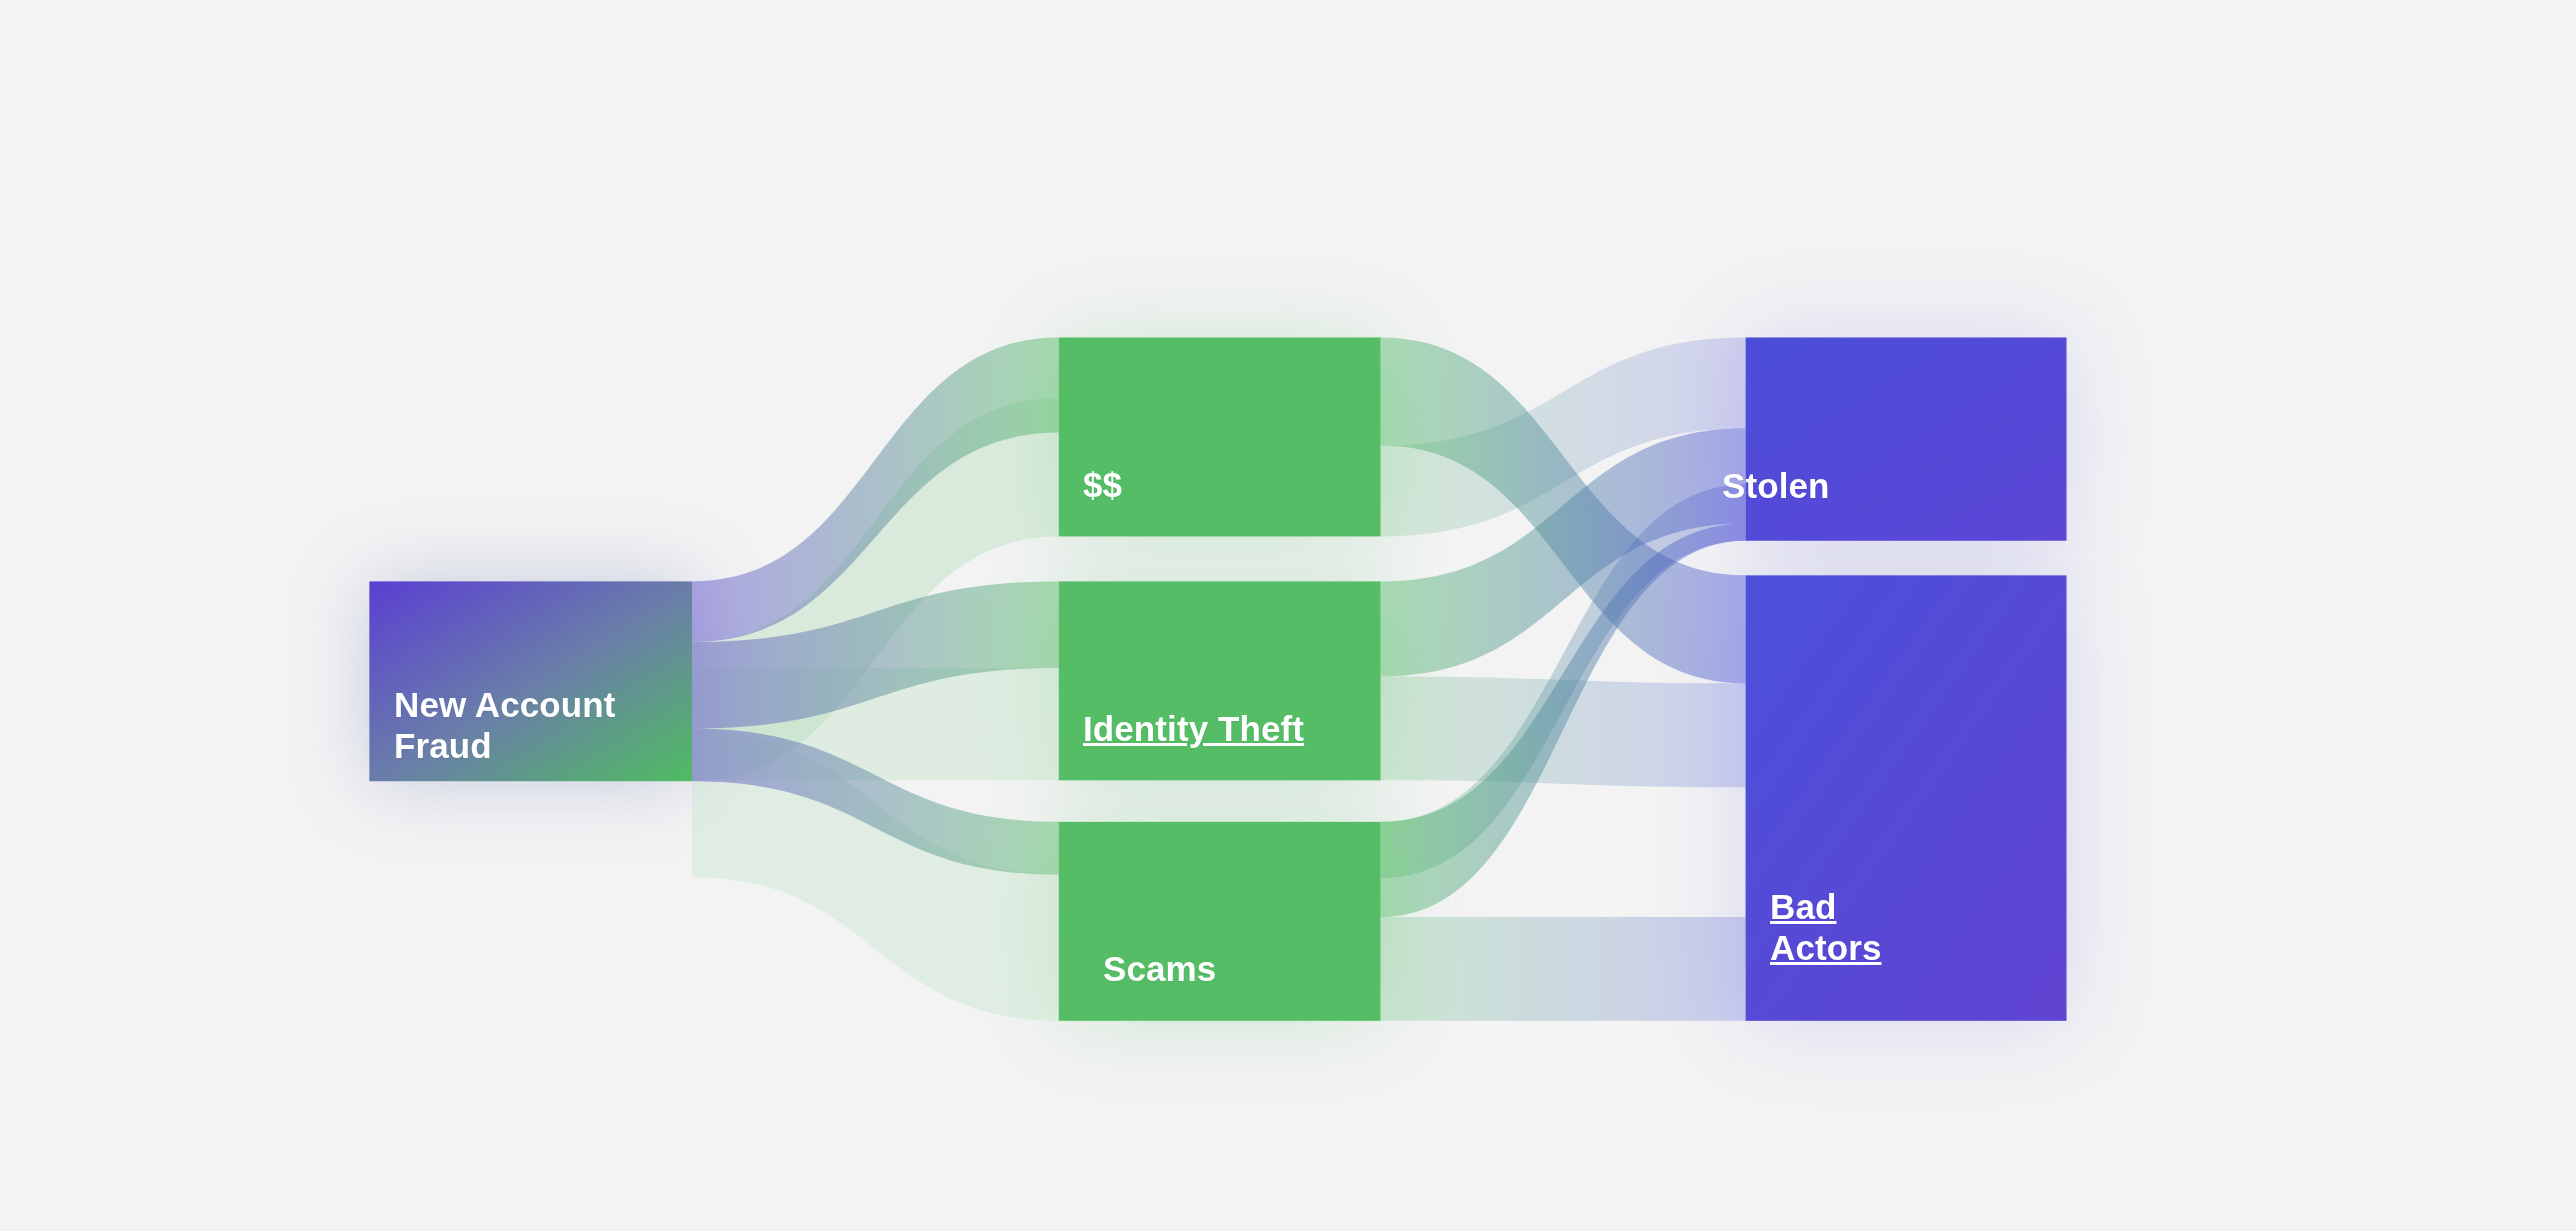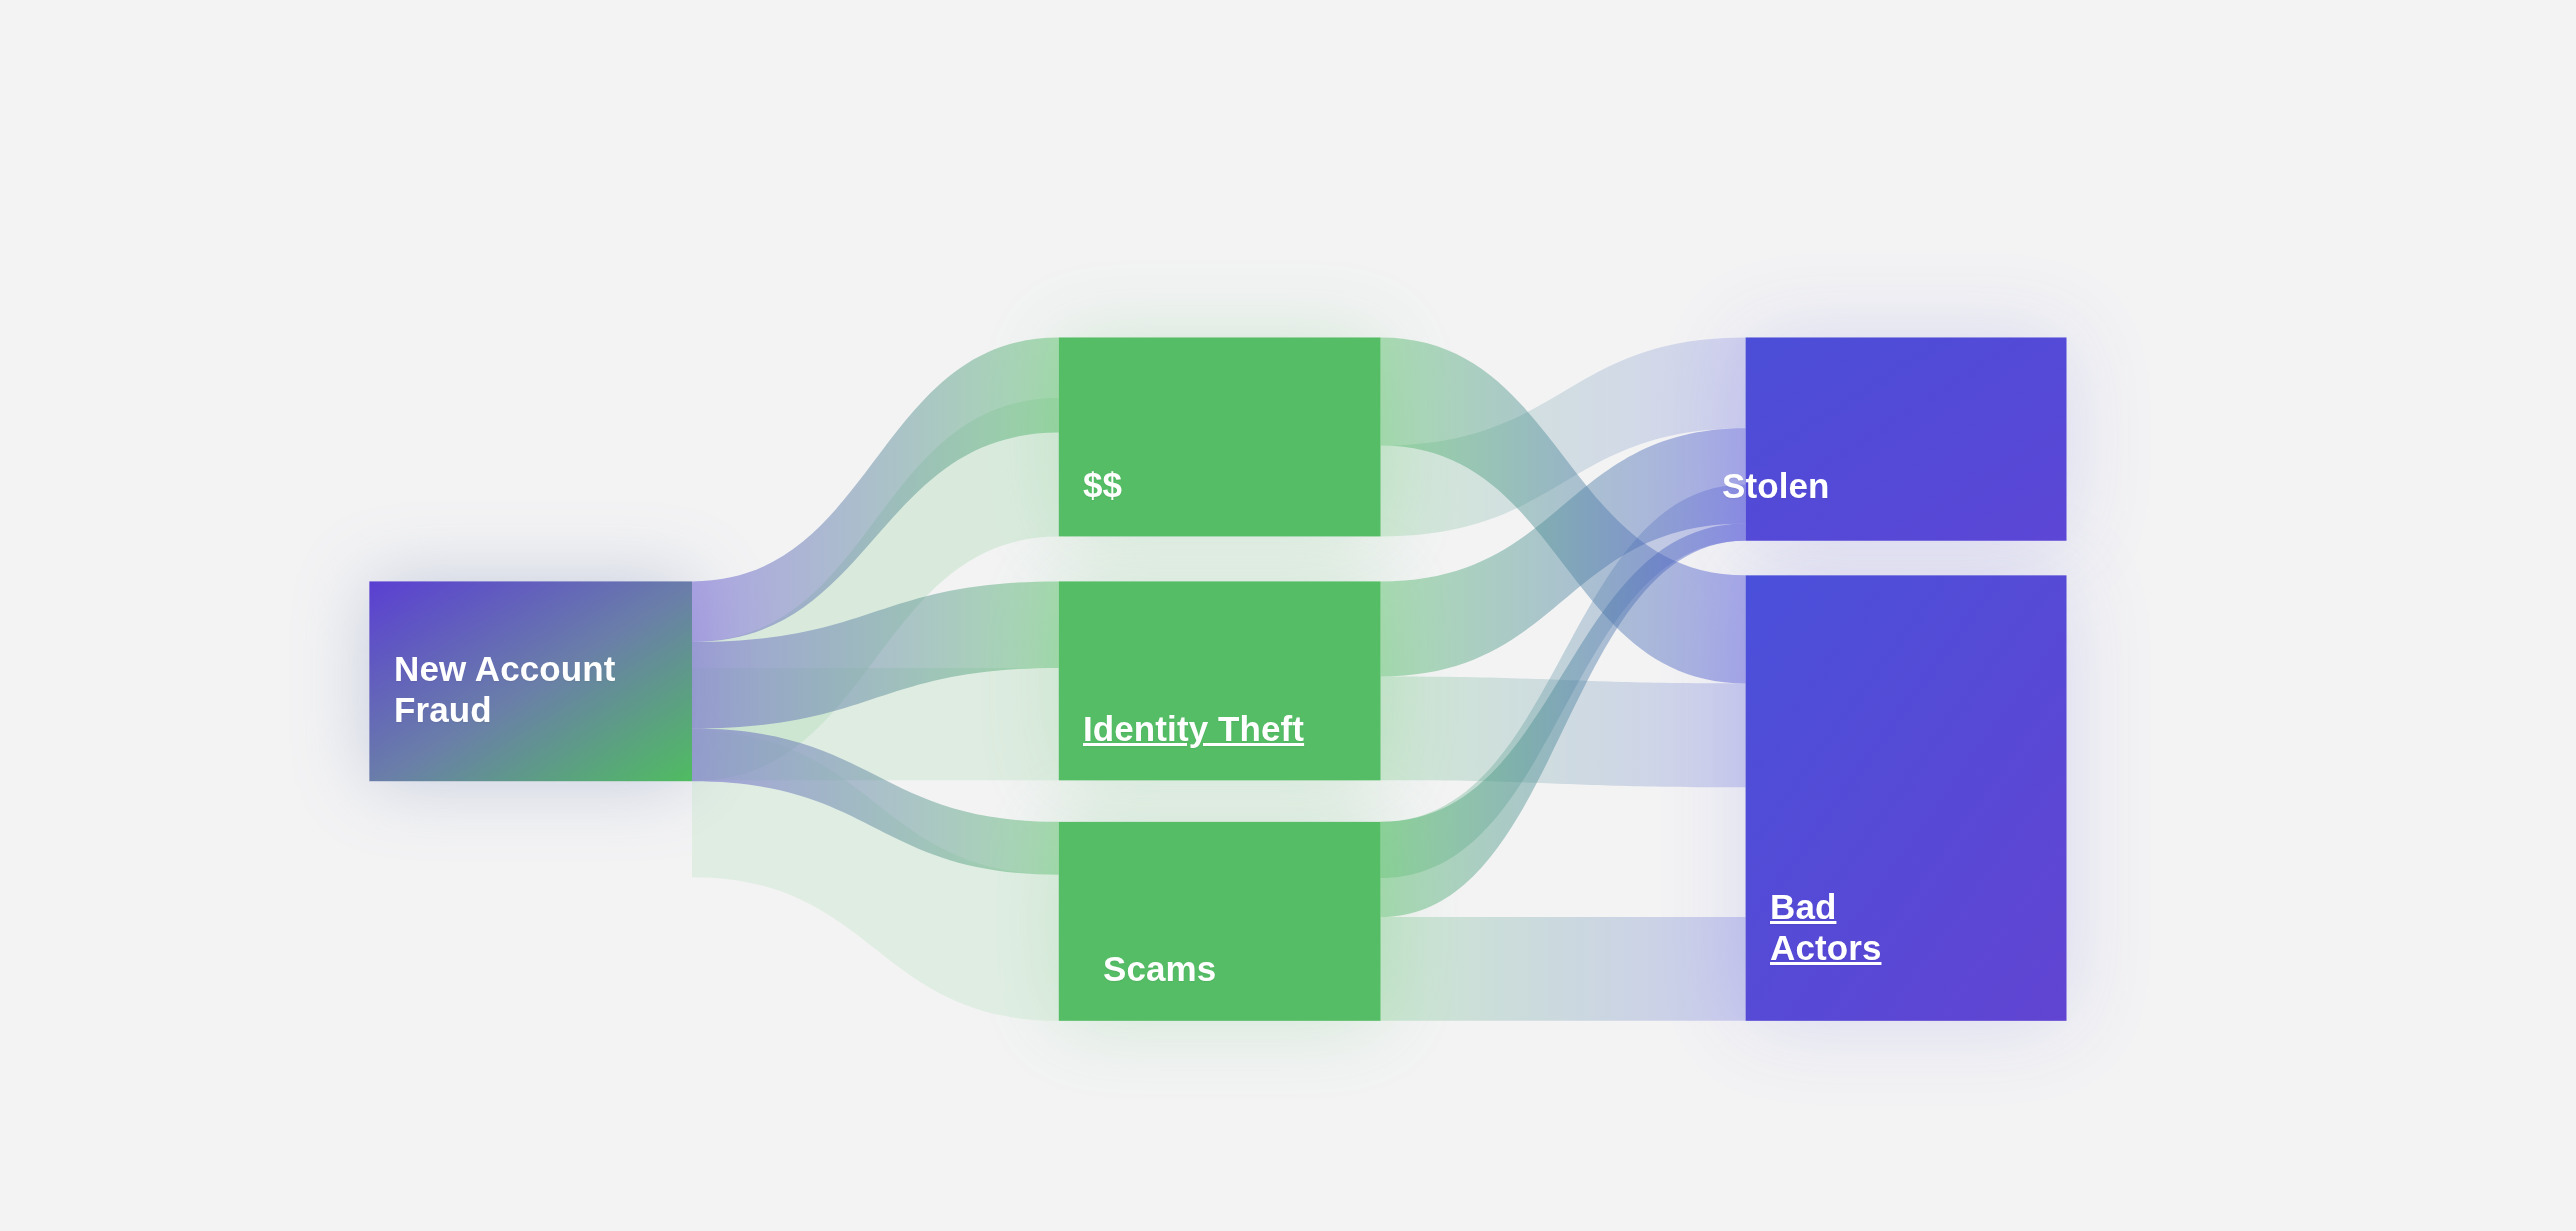--- a/index.html
+++ b/index.html
@@ -137,21 +137,21 @@
     <g>
       <rect x="427" y="672" width="373" height="231" fill="url(#gradSource)"></rect>
       <rect x="1224" y="390" width="372" height="230" fill="#55bd66"></rect>
       <rect x="1224" y="672" width="372" height="230" fill="#55bd66"></rect>
       <rect x="1224" y="950" width="372" height="230" fill="#55bd66"></rect>
       <rect x="2018" y="390" width="371" height="235" fill="url(#gradPurple)"></rect>
       <rect x="2018" y="665" width="371" height="515" fill="url(#gradPurple2)"></rect>
     </g>
   </svg>
 
-  <div class="node-label" style="left:394px; top:648px;">New Account
+  <div class="node-label" style="left:394px; top:684px;">New Account
 Fraud</div>
 
   <div class="node-label" style="left:1083px; top:464px;">$$</div>
 
   <div class="node-label" style="left:1083px; top:708px;text-decoration:underline;">Identity Theft</div>
 
   <div class="node-label" style="left:1083px; top:948px;margin-left:20px;">Scams</div>
 
   <div class="node-label" style="left:1722px; top:465px;">Stolen</div>
 

